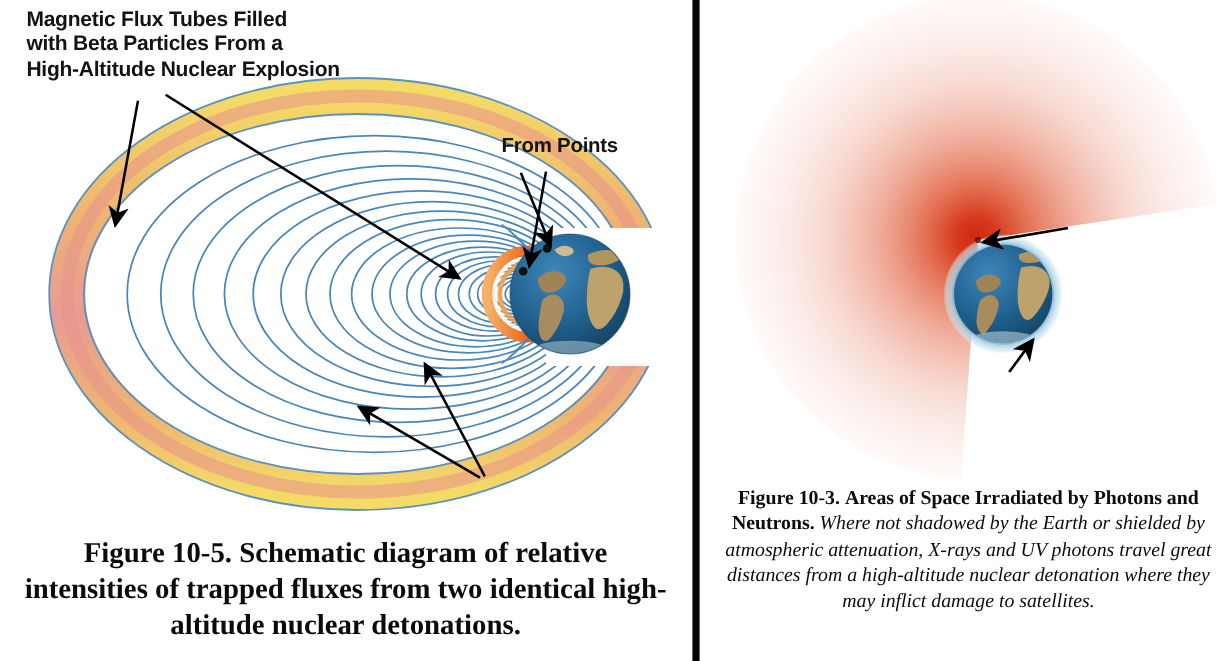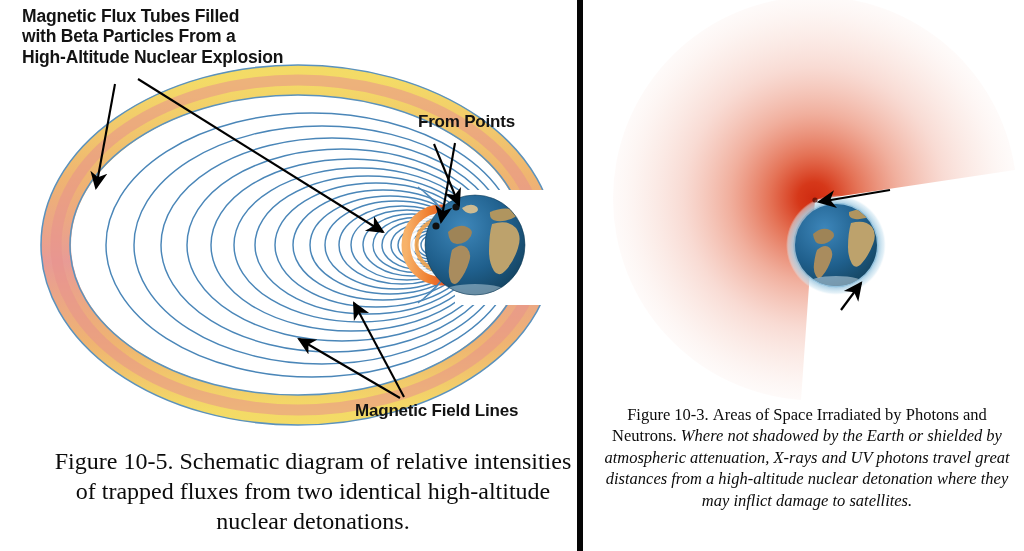--- a/index.html
+++ b/index.html
@@ -31,27 +31,27 @@
 
   
   .caption{
     position:absolute;
     font-family:"Liberation Serif",serif;
     color:#0b0b0b;
     text-align:center;
   }
   #caption-left{
     left:18px;top:446px;width:540px;
-    font-size:24px;font-weight:normal;line-height:1.26;margin-left:25px;
+    font-size:24px;font-weight:bold;line-height:1.26;
   }
   #caption-right{
     left:600px;top:404px;width:414px;
     font-size:16.5px;line-height:1.3;
   }
-  #caption-right .bold{font-weight:normal;}
+  #caption-right .bold{font-weight:bold;}
   #caption-right .ital{font-style:italic;text-align:center;}
 
   svg{display:block;}
   .abs-svg{position:absolute;left:0;top:0;}
 </style>
 </head>
 <body>
 
 <div id="page">
 
@@ -176,21 +176,20 @@
         <path d="M400 398 L299 339"></path>
       </g>
     </svg>
 
     <div class="callout" id="flux-title">Magnetic Flux Tubes Filled
 with Beta Particles From a
 High-Altitude Nuclear Explosion</div>
 
     <div class="callout" id="burst-label">From Points</div>
 
-    <div class="callout" id="field-label">Magnetic Field Lines</div>
 
     <div class="caption" id="caption-left">Figure 10-5. Schematic diagram of relative intensities of trapped fluxes from two identical high-altitude nuclear detonations.</div>
   </div>
 
   <div class="divider"></div>
 
   <div class="panel" id="panel-right">
 
     <svg class="abs-svg" width="441" height="551" viewBox="0 0 441 551">
       <defs>

